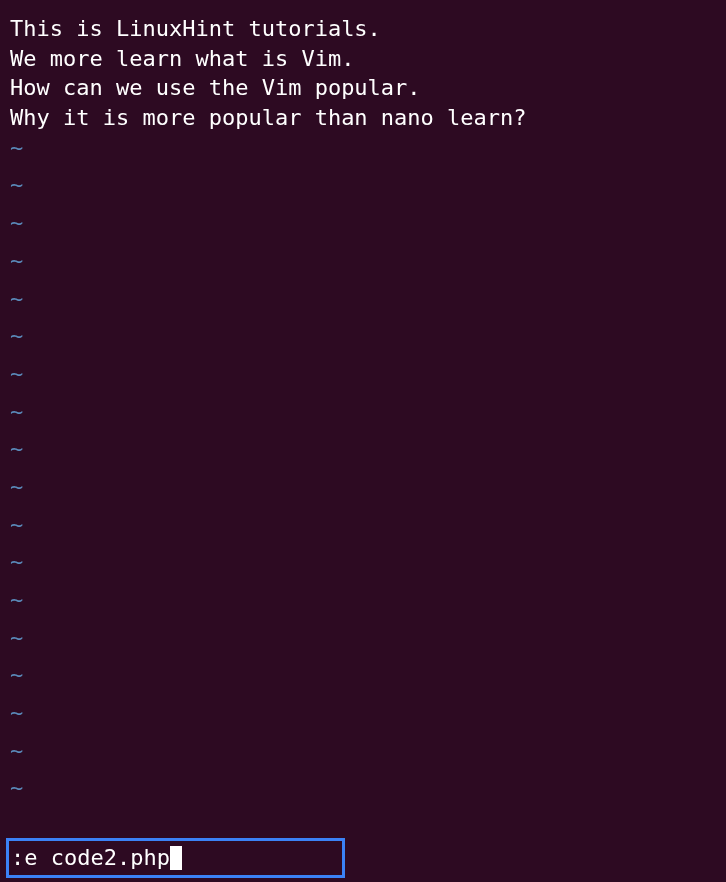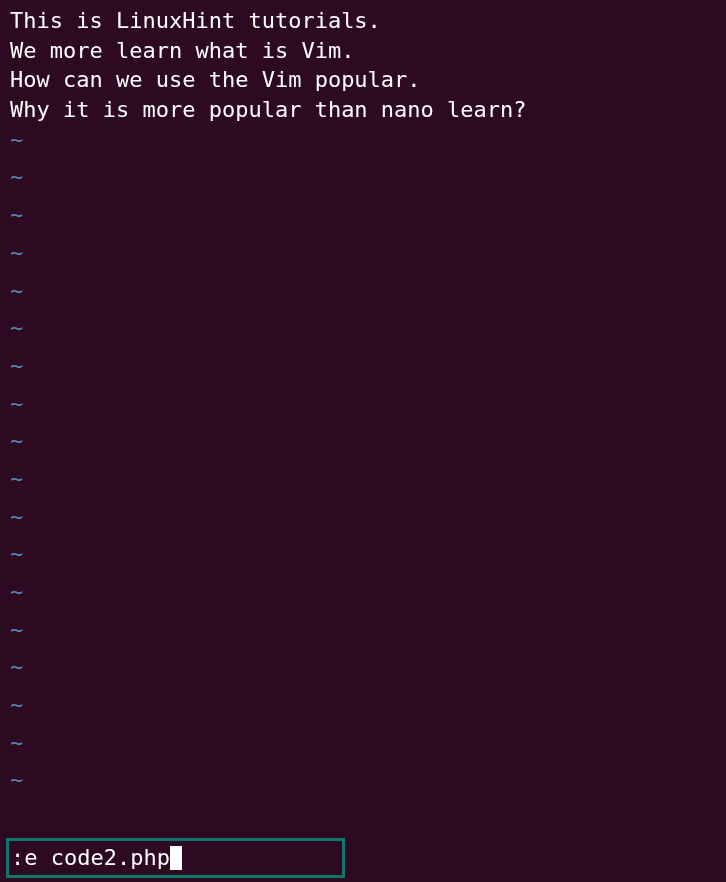--- a/index.html
+++ b/index.html
@@ -12,39 +12,39 @@
       height: 882px;
       background-color: #2d0a22;
       font-family: 'DejaVu Sans Mono', 'Consolas', 'Courier New', monospace;
       font-size: 22px;
       color: #ffffff;
       position: relative;
       overflow: hidden;
       line-height: 1.35;
     }
     .editor-content {
-      padding: 6px 10px 0 10px;
+      padding: 14px 10px 0 10px;
     }
     .text-line {
       white-space: pre;
       font-weight: 500;
     }
     .tilde-line {
       color: #5a8aba;
       white-space: pre;
       font-weight: 500;
     }
     .tilde-container {
       padding: 0 10px;
     }
     .command-line-wrapper {
       position: absolute;
       bottom: 4px;
       left: 6px;
-      border: 3px solid #0f766e;
+      border: 3px solid #3b82f6;
       padding: 2px 160px 2px 2px;
     }
     .command-line {
       white-space: pre;
       color: #ffffff;
       font-weight: 500;
     }
     .cursor {
       display: inline-block;
       width: 12px;

